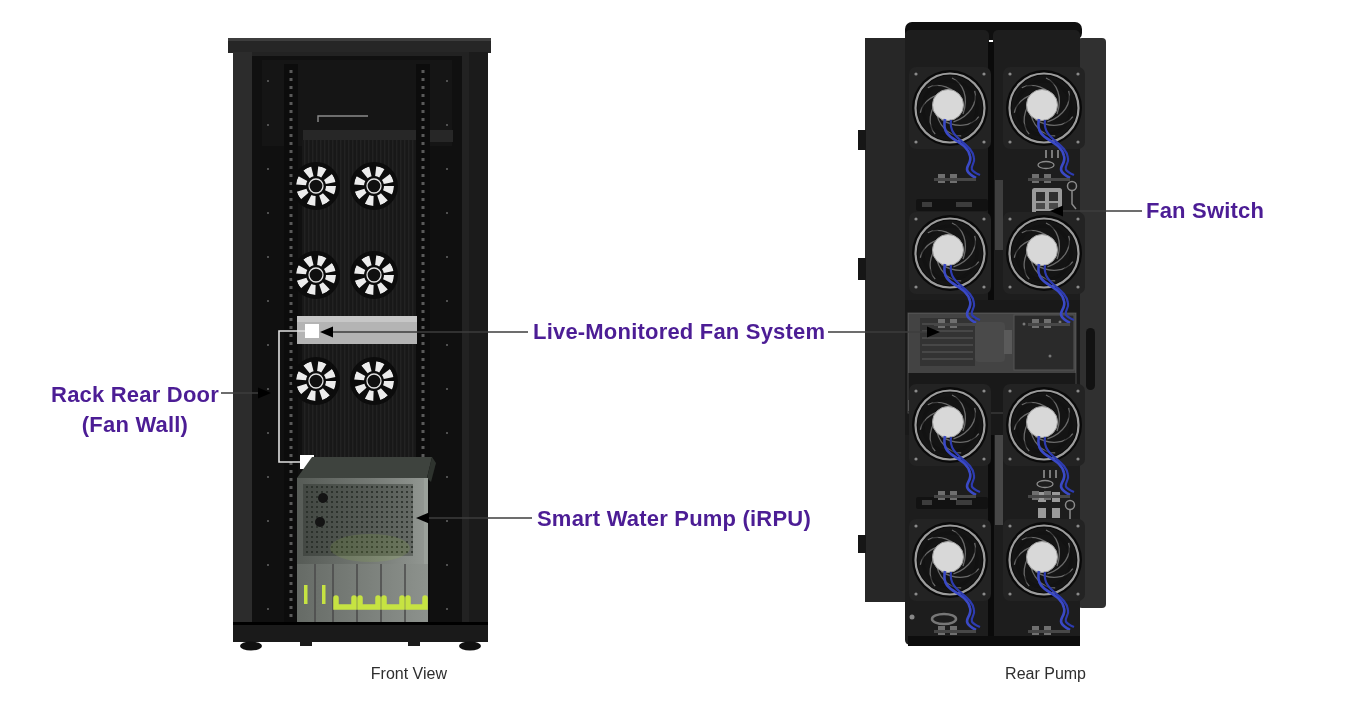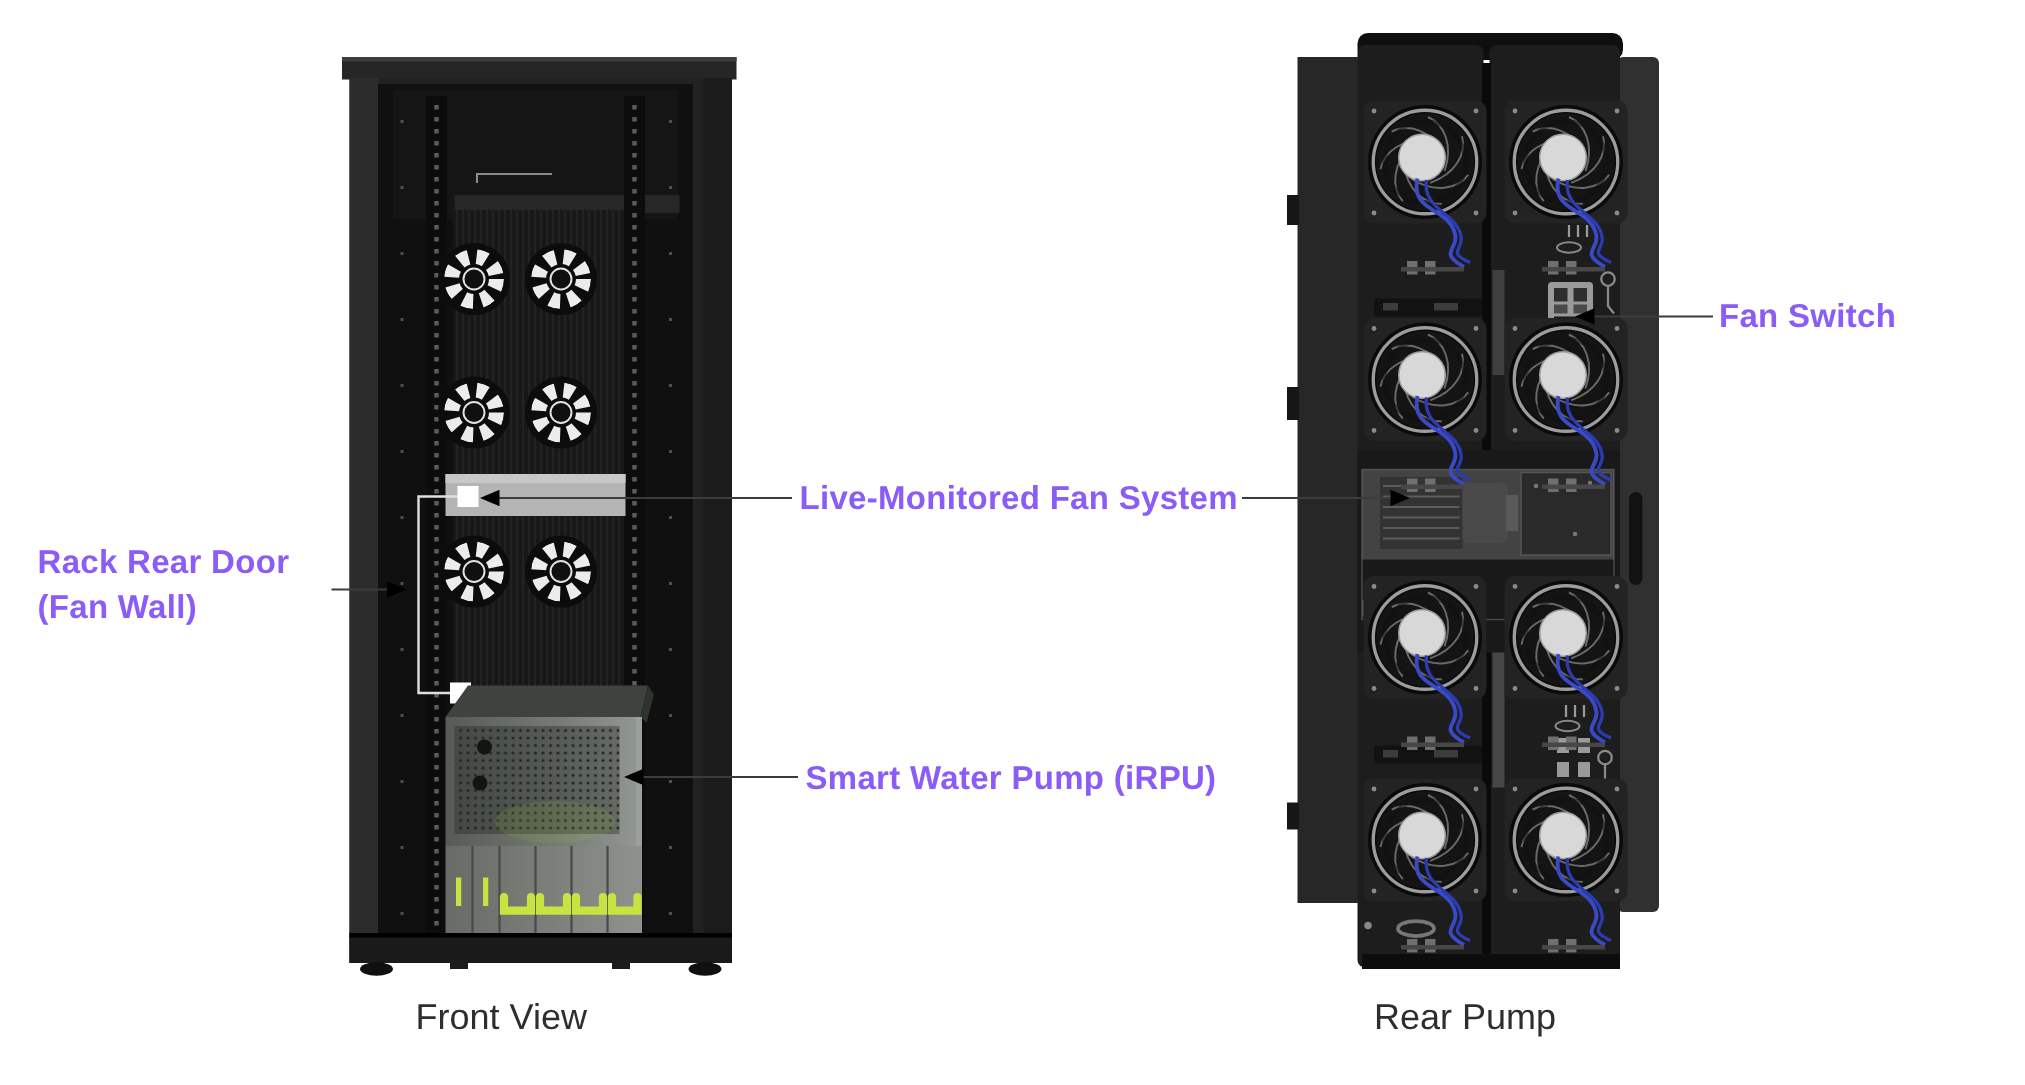--- a/index.html
+++ b/index.html
@@ -2,28 +2,28 @@
 <html><head>
 <meta charset="utf-8">
 <style>
   html,body{margin:0;padding:0;background:#ffffff;}
   .canvas{
     position:relative;width:1350px;height:723px;background:#ffffff;
     font-family:"Liberation Sans",sans-serif;overflow:hidden;
   }
   svg.art{position:absolute;left:0;top:0;}
   .callout-label{
-    position:absolute;font-weight:bold;font-size:22px;color:#8b5cf6;
+    position:absolute;font-weight:bold;font-size:22px;color:#4c1d95;
     line-height:26px;white-space:nowrap;letter-spacing:0.2px;
   }
   .callout-label.two-line{
-    white-space:pre-line;text-align:left;line-height:30px;width:220px;
+    white-space:pre-line;text-align:center;line-height:30px;width:220px;margin-top:20px;
   }
   .caption{
-    position:absolute;font-size:24px;color:#2e2e2e;width:170px;text-align:left;
+    position:absolute;font-size:16px;color:#2e2e2e;width:170px;text-align:right;
     font-weight:normal;
   }
 </style>
 </head>
 <body>
 
 <div class="canvas">
 
   <svg class="art" width="1350" height="723" viewBox="0 0 1350 723">
     <defs>

